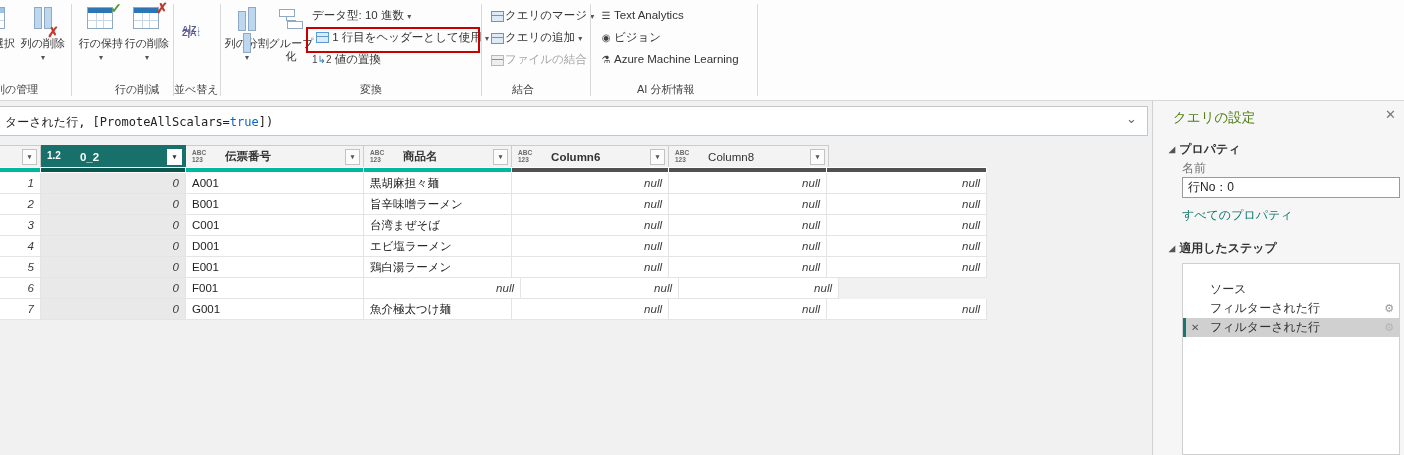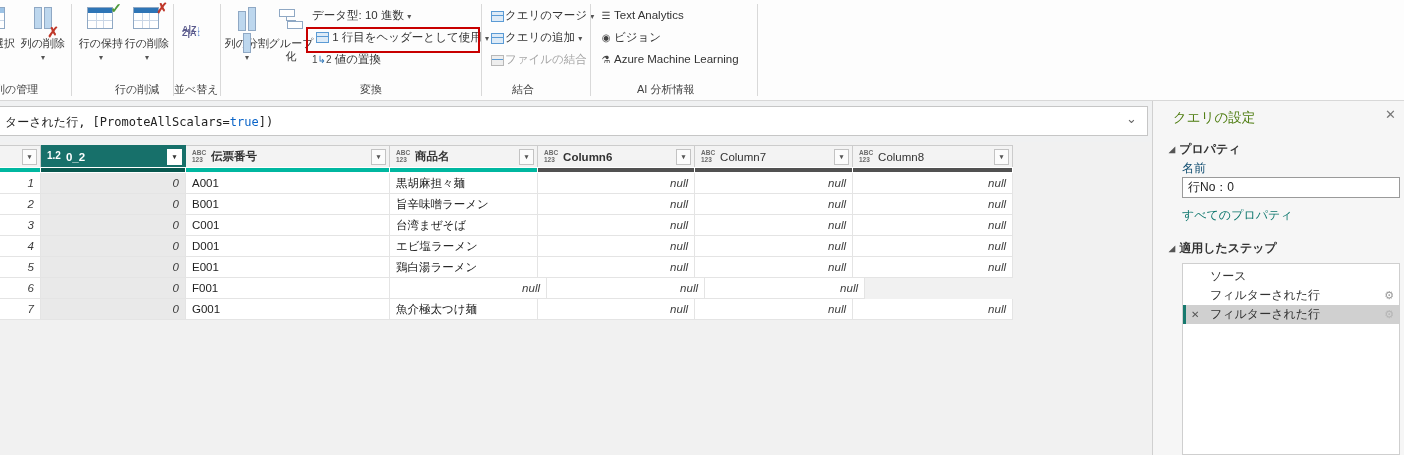--- a/index.html
+++ b/index.html
@@ -40,42 +40,42 @@
   .fbox { position:absolute; top:5px; left:-4px; width:1152px; height:30px; background:#fff; border:1px solid #c6c6c6; }
   .fcode { position:absolute; top:7px; left:8px; font-family:"DejaVu Sans Mono",monospace; font-size:12px; color:#222; white-space:pre; }
   .fcode .kw { color:#0a64c8; }
   .fchev { position:absolute; top:4px; right:10px; font-size:13px; color:#666; cursor:default; }
 
   
   .main { position:absolute; top:142px; left:0; width:1152px; height:313px; background:#f1f1f1; }
   .pqt { position:absolute; top:3px; left:0; }
   .trow { display:flex; }
   .c { height:21px; border-right:1px solid #e4e4e4; border-bottom:1px solid #e4e4e4; background:#fff; font-size:11.5px; color:#222; line-height:20px; padding:0 6px; white-space:nowrap; overflow:hidden; }
-  .w0{width:41px} .w1{width:145px} .w2{width:204px} .w3{width:148px} .w4{width:157px} .w5{width:158px} .w6{width:160px}
+  .w0{width:41px} .w1{width:145px} .w2{width:178px} .w3{width:148px} .w4{width:157px} .w5{width:158px} .w6{width:160px}
   .hc { height:22px; background:#f3f3f3; border-right:1px solid #cccccc; border-top:1px solid #cccccc; border-bottom:0; display:flex; align-items:center; padding:0 3px 0 6px; font-weight:bold; font-size:11.5px; color:#333; cursor:default; }
   .hc .nm { flex:1; overflow:hidden; white-space:nowrap; }
-  .typeic { font-size:6.5px; line-height:6.5px; font-weight:bold; color:#6a6a6a; margin-right:5px; text-align:left; }
+  .typeic { font-size:6.5px; line-height:6.5px; font-weight:bold; color:#6a6a6a; margin-right:19px; text-align:left; }
   .ddbtn { width:15px; height:16px; border:1px solid #c3c3c3; background:#fcfcfc; font-size:7px; color:#555; line-height:14px; text-align:center; cursor:default; }
   .hc.sel { background:#17706a; border-color:#17706a; color:#fff; }
   .hc.sel .typeic { color:#fff; }
   .hc.sel .ddbtn { background:#fff; border-color:#fff; color:#333; }
   .qual { height:6px; background:#fff; border-right:1px solid #fff; }
   .qual .bar { height:4px; margin-top:1px; }
   .q-teal .bar { background:#00b7a0; } .q-dark .bar { background:#08584f; } .q-gray .bar { background:#515151; }
   .num { text-align:right; font-style:italic; color:#3c3c3c; }
   .nul { text-align:right; font-style:italic; color:#3c3c3c; }
   .selcell { background:#e9e9e9; }
 
   
   .panel { position:absolute; top:101px; left:1152px; width:252px; height:354px; background:#f6f6f6; border-left:1px solid #d0d0d0; }
   .ptitle { position:absolute; top:8px; left:20px; font-size:13.5px; color:#4d7c0f; }
   .pclose { position:absolute; top:6px; right:8px; font-size:13px; color:#777; cursor:default; }
   .psec { position:absolute; left:16px; font-size:12px; font-weight:bold; color:#333; }
   .psec .tri { font-size:8px; color:#555; margin-right:4px; vertical-align:1px; }
-  .plabel { position:absolute; left:29px; font-size:12px; color:#0c4a6e; }
+  .plabel { position:absolute; left:29px; font-size:12px; color:#737373; }
   .pinput { position:absolute; left:29px; top:76px; width:218px; height:21px; border:1px solid #9a9a9a; background:#fff; font-family:"Liberation Sans",sans-serif; font-size:12px; color:#222; padding:0 5px; }
   .plink { position:absolute; left:29px; top:106px; font-size:12px; color:#0b766c; cursor:pointer; }
   .steps { position:absolute; left:29px; top:162px; width:218px; height:192px; background:#fff; border:1px solid #cfcfcf; }
   .step { position:relative; height:19px; line-height:19px; font-size:12px; color:#333; padding-left:27px; cursor:default; white-space:nowrap; }
   .step .gear { position:absolute; right:5px; top:0; font-size:11px; color:#9a9a9a; cursor:pointer; }
   .step .delx { position:absolute; left:8px; top:0; font-size:10px; color:#555; cursor:pointer; }
   .step.sel { background:#d0d0d0; }
   .step.sel:before { content:""; position:absolute; left:0; top:0; bottom:0; width:3px; background:#17796e; }
 </style>
 </head>
@@ -194,25 +194,20 @@
         <div class="hc w3">
             <span class="typeic"><span>ABC</span><br><span>123</span></span>
             <span class="nm">商品名</span>
             <div class="ddbtn">▾</div>
           </div>
         <div class="hc w4">
             <span class="typeic"><span>ABC</span><br><span>123</span></span>
             <span class="nm" style="font-weight:bold">Column6</span>
             <div class="ddbtn">▾</div>
           </div>
-        <div class="hc w5">
-            <span class="typeic"><span>ABC</span><br><span>123</span></span>
-            <span class="nm" style="font-weight:normal">Column7</span>
-            <div class="ddbtn">▾</div>
-          </div>
         <div class="hc w6">
             <span class="typeic"><span>ABC</span><br><span>123</span></span>
             <span class="nm" style="font-weight:normal">Column8</span>
             <div class="ddbtn">▾</div>
           </div>
       </div>
 
       <div class="trow">
         <div class="qual w0 q-teal">
             <div class="bar"></div>
@@ -307,19 +302,19 @@
     <div class="pclose">✕</div>
 
     <div class="psec" style="top:40px"><span class="tri">◢</span><span>プロパティ</span></div>
     <div class="plabel" style="top:59px">名前</div>
     <input class="pinput" value="行No：0" style="">
     <div class="plink">すべてのプロパティ</div>
 
     <div class="psec" style="top:139px"><span class="tri">◢</span><span>適用したステップ</span></div>
 
     <div class="steps">
-      <div class="step" style="margin-top:3px"><span>ソース</span></div>
+      <div class="step" style="margin-top:16px"><span>ソース</span></div>
       <div class="step"><span>フィルターされた行</span><span class="gear">⚙</span></div>
       <div class="step sel"><span class="delx">✕</span><span>フィルターされた行</span><span class="gear" style="color:#b5b5b5">⚙</span></div>
     </div>
   </div>
 
 </div>
 
 </body></html>

